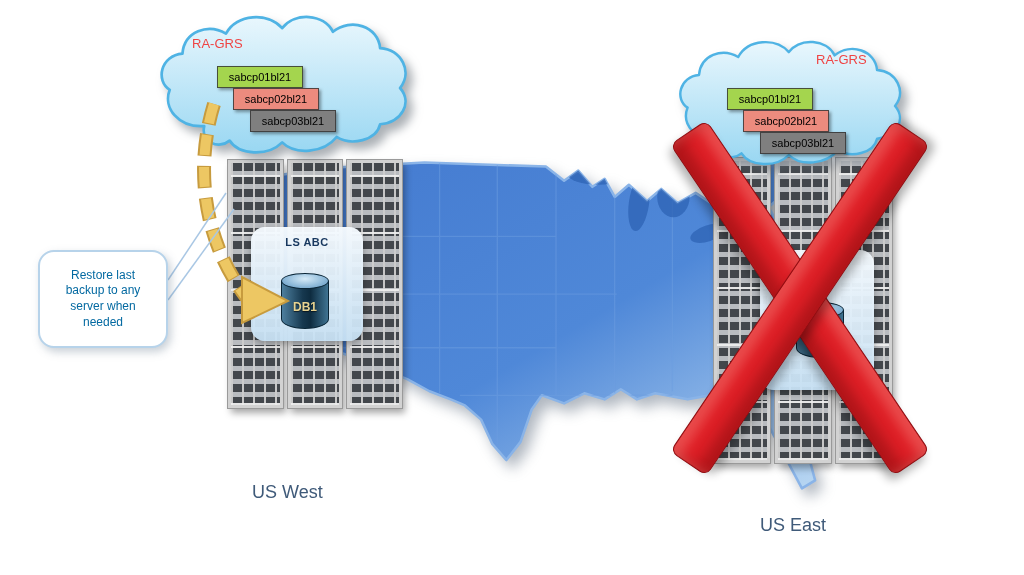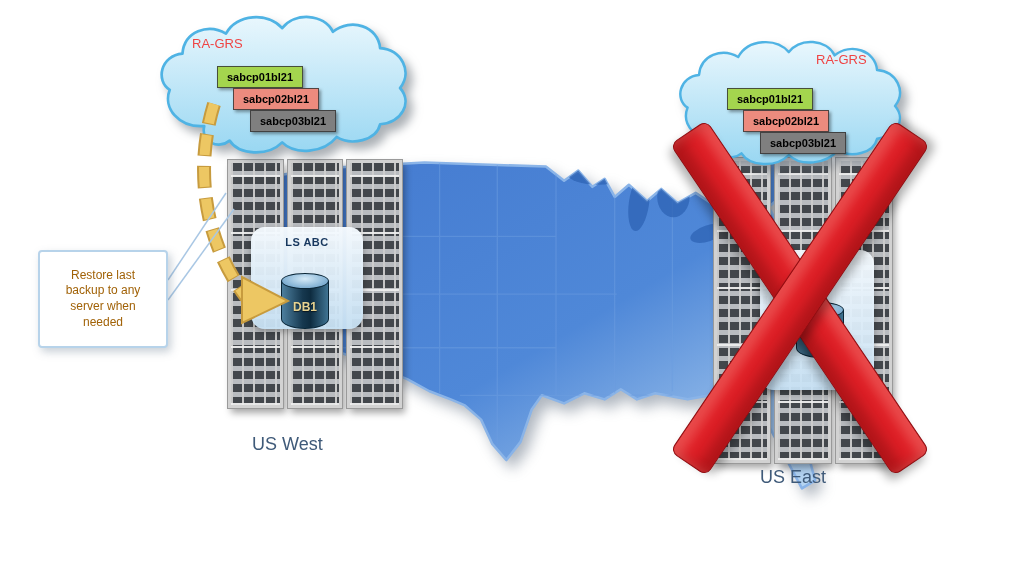--- a/index.html
+++ b/index.html
@@ -19,21 +19,21 @@
           background-image:
             repeating-linear-gradient(0deg, rgba(238,238,238,.95) 0 2px, transparent 2px 57px),
             repeating-linear-gradient(90deg, rgba(205,205,205,.95) 0 2px, transparent 2px 11px),
             repeating-linear-gradient(0deg, #43474c 0 8px, #b9bcc0 8px 13px);
           box-shadow: 3px 5px 7px rgba(0,0,0,.35); }
 
   
   .ls-panel { position:absolute; z-index:3; border-radius:14px;
               background:linear-gradient(180deg, rgba(245,250,254,.97) 0%, rgba(199,225,244,.95) 100%);
               box-shadow: 0 3px 7px rgba(0,0,0,.28); }
-  .west-panel { left:251px; top:227px; width:112px; height:102px; }
+  .west-panel { left:251px; top:227px; width:112px; height:114px; }
   .east-panel { left:760px; top:250px; width:114px; height:140px; }
   .ls-label { padding-top:9px; text-align:center; font-size:11px; font-weight:bold; color:#17375e; letter-spacing:.5px; }
 
   
   .db { position:absolute; width:48px; height:56px; }
   .db .body { position:absolute; left:0; right:0; top:8px; bottom:0;
               background:linear-gradient(90deg,#4d7f9e 0%,#16384f 45%,#0e2c40 62%,#3f7392 100%);
               border:1px solid #0a2637; border-radius:0 0 24px 24px / 0 0 10px 10px; }
   .db .top { position:absolute; left:0; right:0; top:0; height:16px; border-radius:50%;
              background:radial-gradient(ellipse at 50% 35%, #d6ebf8 0%, #8cb8d8 60%, #5d93bd 100%);
@@ -43,43 +43,43 @@
 
   
   .cloud { position:absolute; z-index:4; filter: drop-shadow(6px 7px 5px rgba(90,100,110,.5)); }
   .west-cloud { left:148px; top:2px;  width:272px; height:172px; }
   .east-cloud { left:668px; top:22px; width:245px; height:168px; }
   .cloud-label { position:absolute; z-index:5; font-size:13px; color:#ef4444; }
 
   
   .chip { position:absolute; z-index:5; width:86px; height:22px; line-height:20px;
           border:1px solid rgba(55,55,55,.85); font-size:11px; color:#000; text-align:center;
-          box-shadow:2px 2px 3px rgba(0,0,0,.38);font-weight:bold; }
+          box-shadow:2px 2px 3px rgba(0,0,0,.38); }
 
   
   .overlay-svg { position:absolute; left:0; top:0; width:1024px; height:575px; z-index:6; pointer-events:none; }
 
   
   .callout { position:absolute; left:38px; top:250px; width:130px; height:98px; z-index:7;
-             background:#ffffff; border:2px solid #b7d3ea; border-radius:4px;
+             background:#ffffff; border:2px solid #b7d3ea; border-radius:16px;
              box-shadow:3px 4px 8px rgba(100,120,140,.35);
              display:flex; align-items:center; justify-content:center; padding:24px;
-             text-align:center; font-size:12px; line-height:1.3; color:#a16207; }
+             text-align:center; font-size:12px; line-height:1.3; color:#0369a1; }
 
   
   .fail-x { position:absolute; left:600px; top:95px; width:400px; height:405px; z-index:8; }
   .xbar { position:absolute; left:0; top:181px; width:400px; height:44px; border-radius:8px;
           border:1px solid #8f0e12;
           box-shadow: inset 0 10px 12px rgba(255,160,150,.35), inset 0 -12px 14px rgba(90,0,0,.35),
                       4px 6px 10px rgba(0,0,0,.3); }
   .xbar1 { transform: rotate(56deg); }
   .xbar2 { transform: rotate(-56deg); }
 
   
-  .region-label { position:absolute; z-index:3; font-size:18px; color:#3f5a79; }
+  .region-label { position:absolute; z-index:3; font-size:18px; color:#3f5a79;margin-top:48px; }
   .region-west { left:252px; top:434px; }
   .region-east { left:760px; top:467px; }
 </style>
 </head>
 <body>
 
 <div class="stage">
 
   <svg class="map-svg" viewBox="0 0 660 370">
     <defs>

